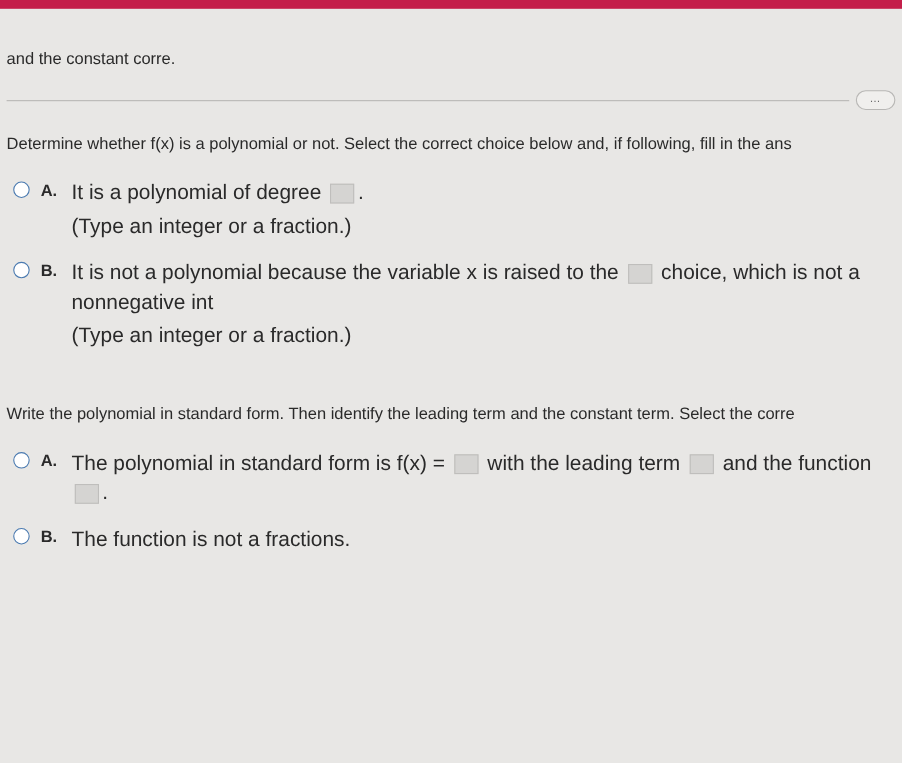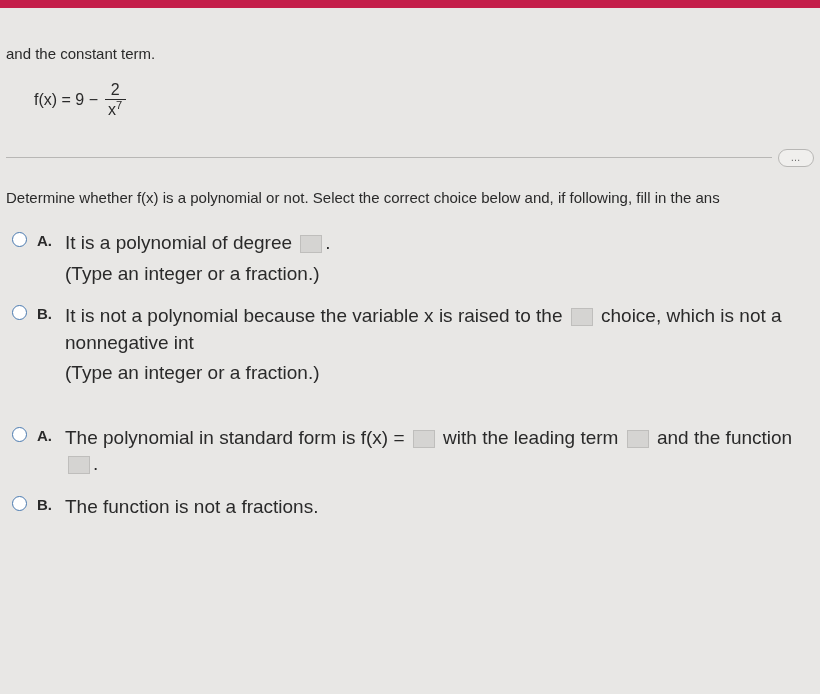--- a/index.html
+++ b/index.html
@@ -111,32 +111,23 @@
   </style>
 </head>
 <body>
 
 <div class="topbar"></div>
 
 <div class="content">
 
   <div class="prompt-text">
     <br>
-    <span>and the constant term.</span>
+    <span>and the constant corre.</span>
   </div>
 
-  <div class="equation">
-    <span>f(x) = 9 −</span>
-    <span class="frac">
-      <span class="num">2</span>
-      <span class="den">
-        <span>x</span><span class="sup">7</span>
-      </span>
-    </span>
-  </div>
 
   <div class="divider-row">
     <div class="divider-line"></div>
     <div class="ellipsis-pill">
       <span>…</span>
     </div>
   </div>
 
   <div class="instruction">Determine whether f(x) is a polynomial or not. Select the correct choice below and, if following, fill in the ans</div>
 
@@ -156,20 +147,21 @@
     <div class="option-body">
       <span class="line-text">It is not a polynomial because the variable x is raised to the</span>
       <span class="blank-box"></span>
       <span class="line-text">choice, which is not a nonnegative int</span>
       <span class="sub">(Type an integer or a fraction.)</span>
     </div>
   </div>
 
   <div class="section-gap"></div>
 
+  <div class="instruction">Write the polynomial in standard form. Then identify the leading term and the constant term. Select the corre</div>
 
   <div class="option-row">
     <div class="radio"></div>
     <div class="option-label">A.</div>
     <div class="option-body">
       <span class="line-text">The polynomial in standard form is f(x) =</span>
       <span class="blank-box"></span>
       <span class="line-text">with the leading term</span>
       <span class="blank-box"></span>
       <span class="line-text">and the function</span>

